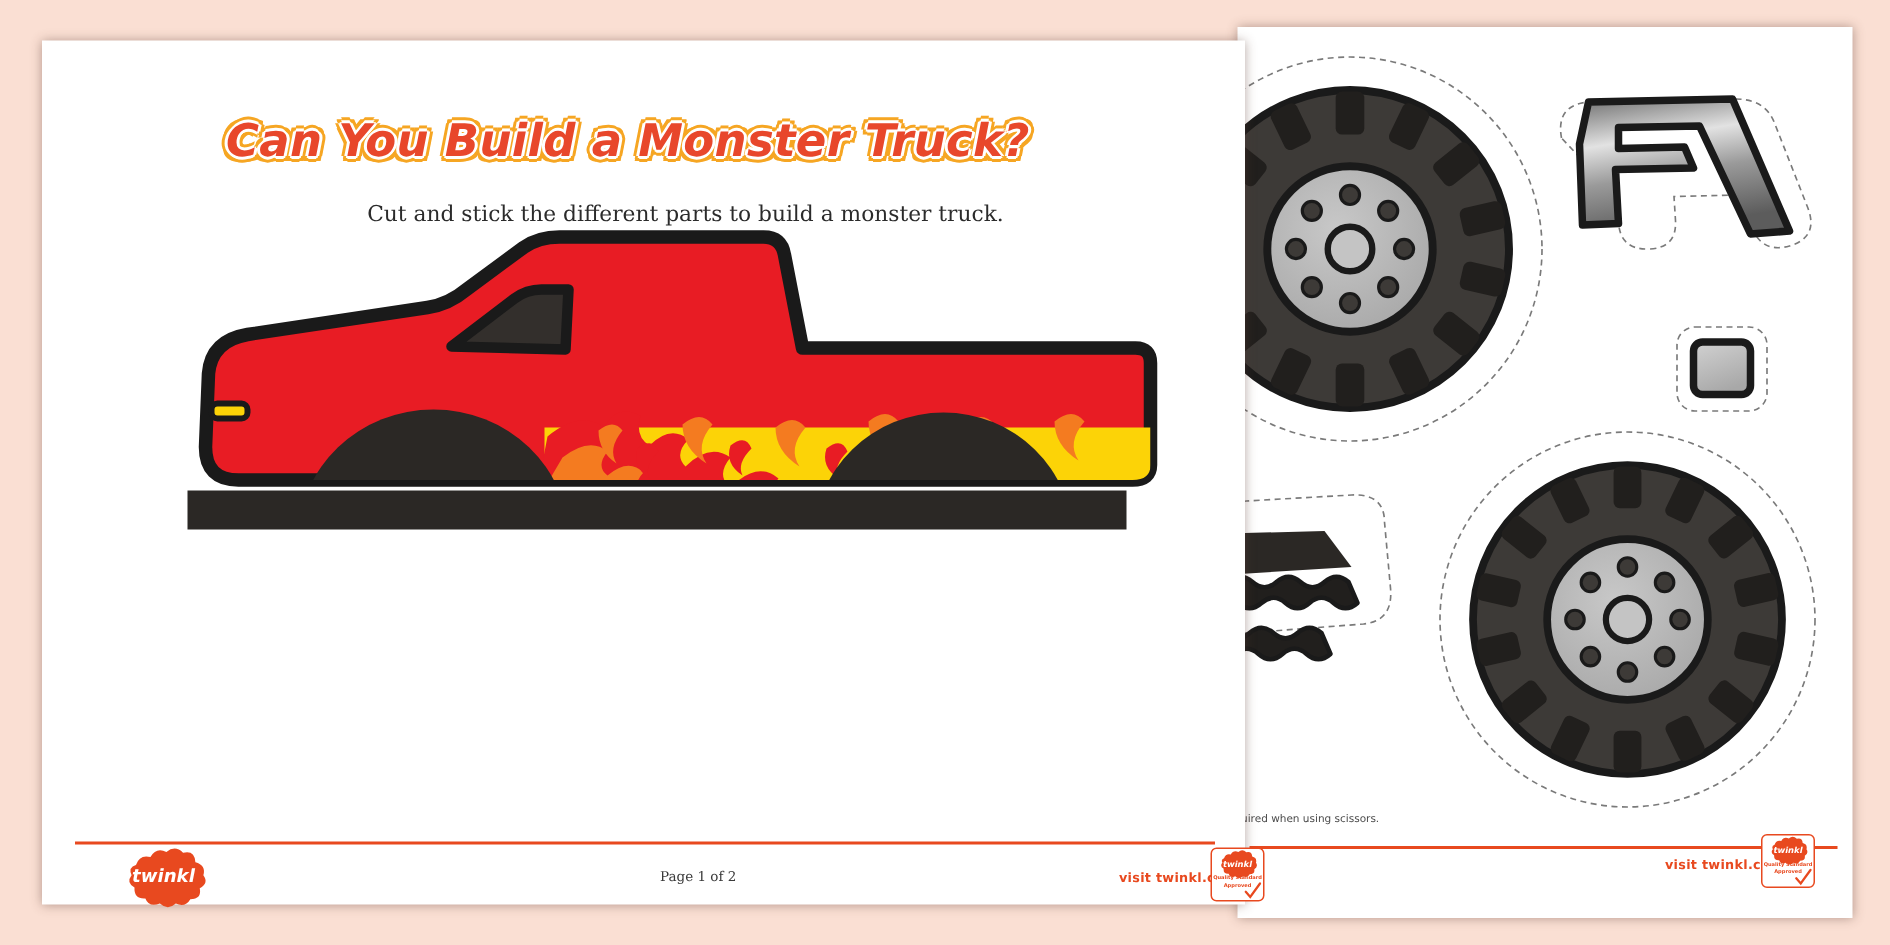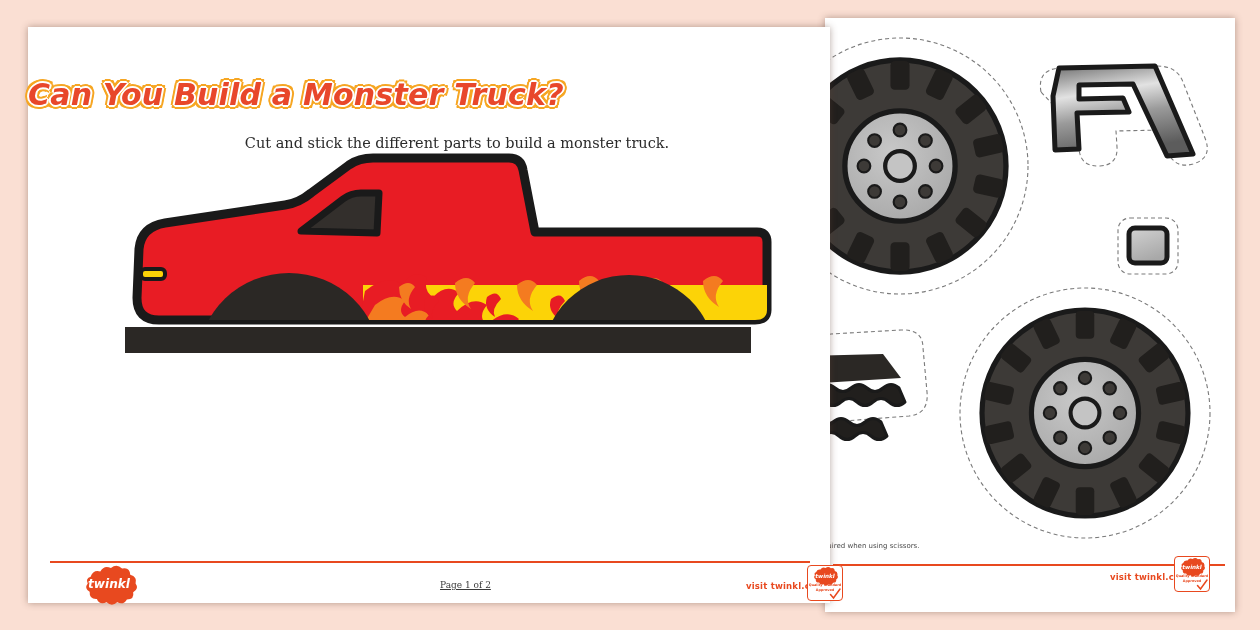--- a/index.html
+++ b/index.html
@@ -10,21 +10,21 @@
     position:relative;
   }
   .stage{position:absolute;left:0;top:0;width:1260px;height:630px;}
 
   
   .sheet{position:absolute;background:#ffffff;box-shadow:0 0 7px rgba(90,60,50,.45);}
   #sheet-2{left:825px;top:18px;width:410px;height:594px;z-index:1;}
   #sheet-1{left:28px;top:27px;width:802px;height:576px;z-index:2;}
 
   
-  .p1-title-wrap{position:absolute;left:0;top:50px;width:781px;text-align:left;}
+  .p1-title-wrap{position:absolute;left:0;top:50px;width:781px;text-align:center;}
   .p1-title{
     display:inline-block;
     font-family:"DejaVu Sans", sans-serif;
     font-weight:bold;font-style:italic;
     font-size:30px;letter-spacing:.2px;
     color:#e8472b;
     -webkit-text-stroke:0px;
     text-shadow:
       -1px -1px 0 #fff, 1px -1px 0 #fff, -1px 1px 0 #fff, 1px 1px 0 #fff,
       -2px 0 0 #fff, 2px 0 0 #fff, 0 -2px 0 #fff, 0 2px 0 #fff,
@@ -37,21 +37,21 @@
     font-family:"DejaVu Serif", serif;font-size:14.5px;color:#2b2b2b;padding-left:28px;
   }
 
   
   .footer-rule{position:absolute;height:2px;background:#e8491f;}
   #p1-rule{left:22px;top:534px;width:760px;}
   #p2-rule{left:8px;top:546px;width:392px;}
 
   .page-num{
     position:absolute;font-family:"DejaVu Serif", serif;
-    font-size:9px;color:#3a3a3a;text-decoration:underline;
+    font-size:9px;color:#3a3a3a;
   }
   #p1-pagenum{left:412px;top:553px;}
   #p2-pagenum{left:-10px;top:553px;}
 
   .visit{
     position:absolute;font-family:"DejaVu Sans", sans-serif;
     font-size:8.5px;font-weight:bold;color:#e8491f;letter-spacing:.2px;
   }
   #p1-visit{left:718px;top:554px;}
   #p2-visit{left:285px;top:554px;}

